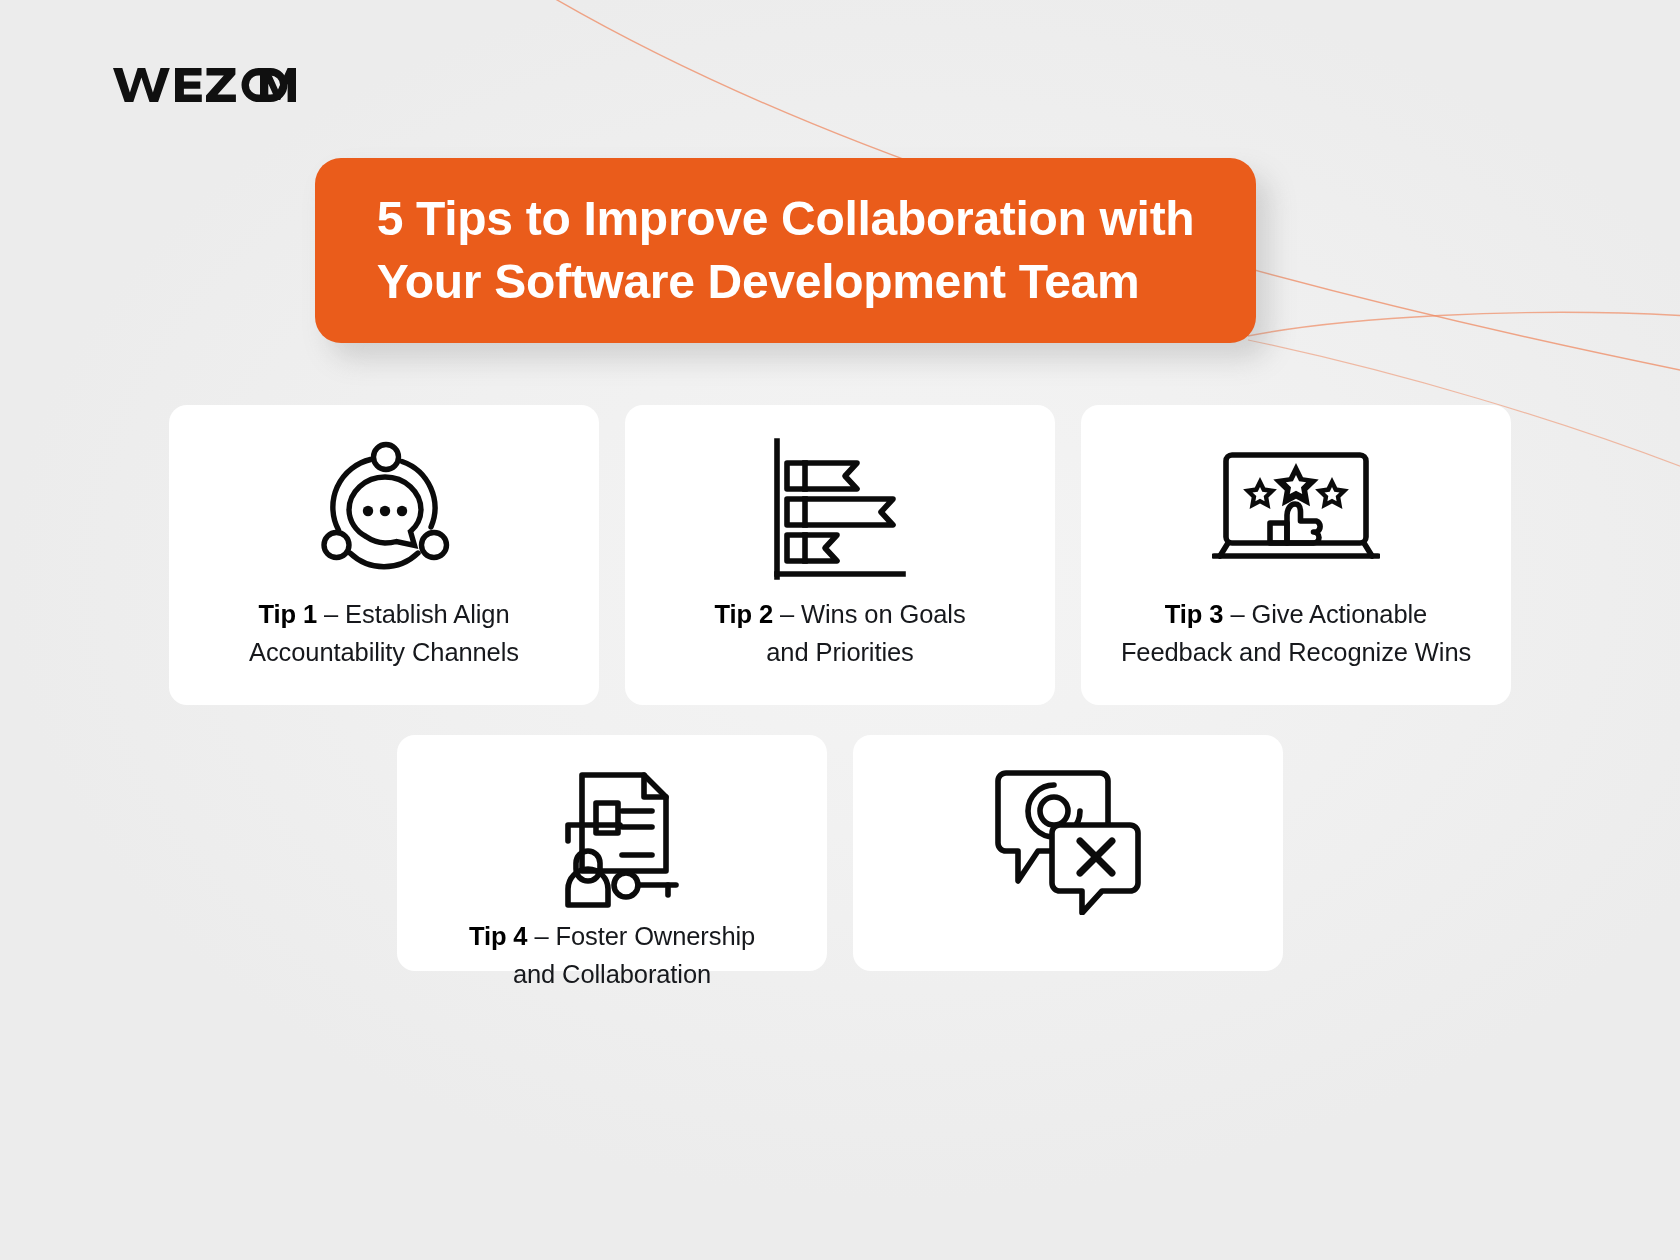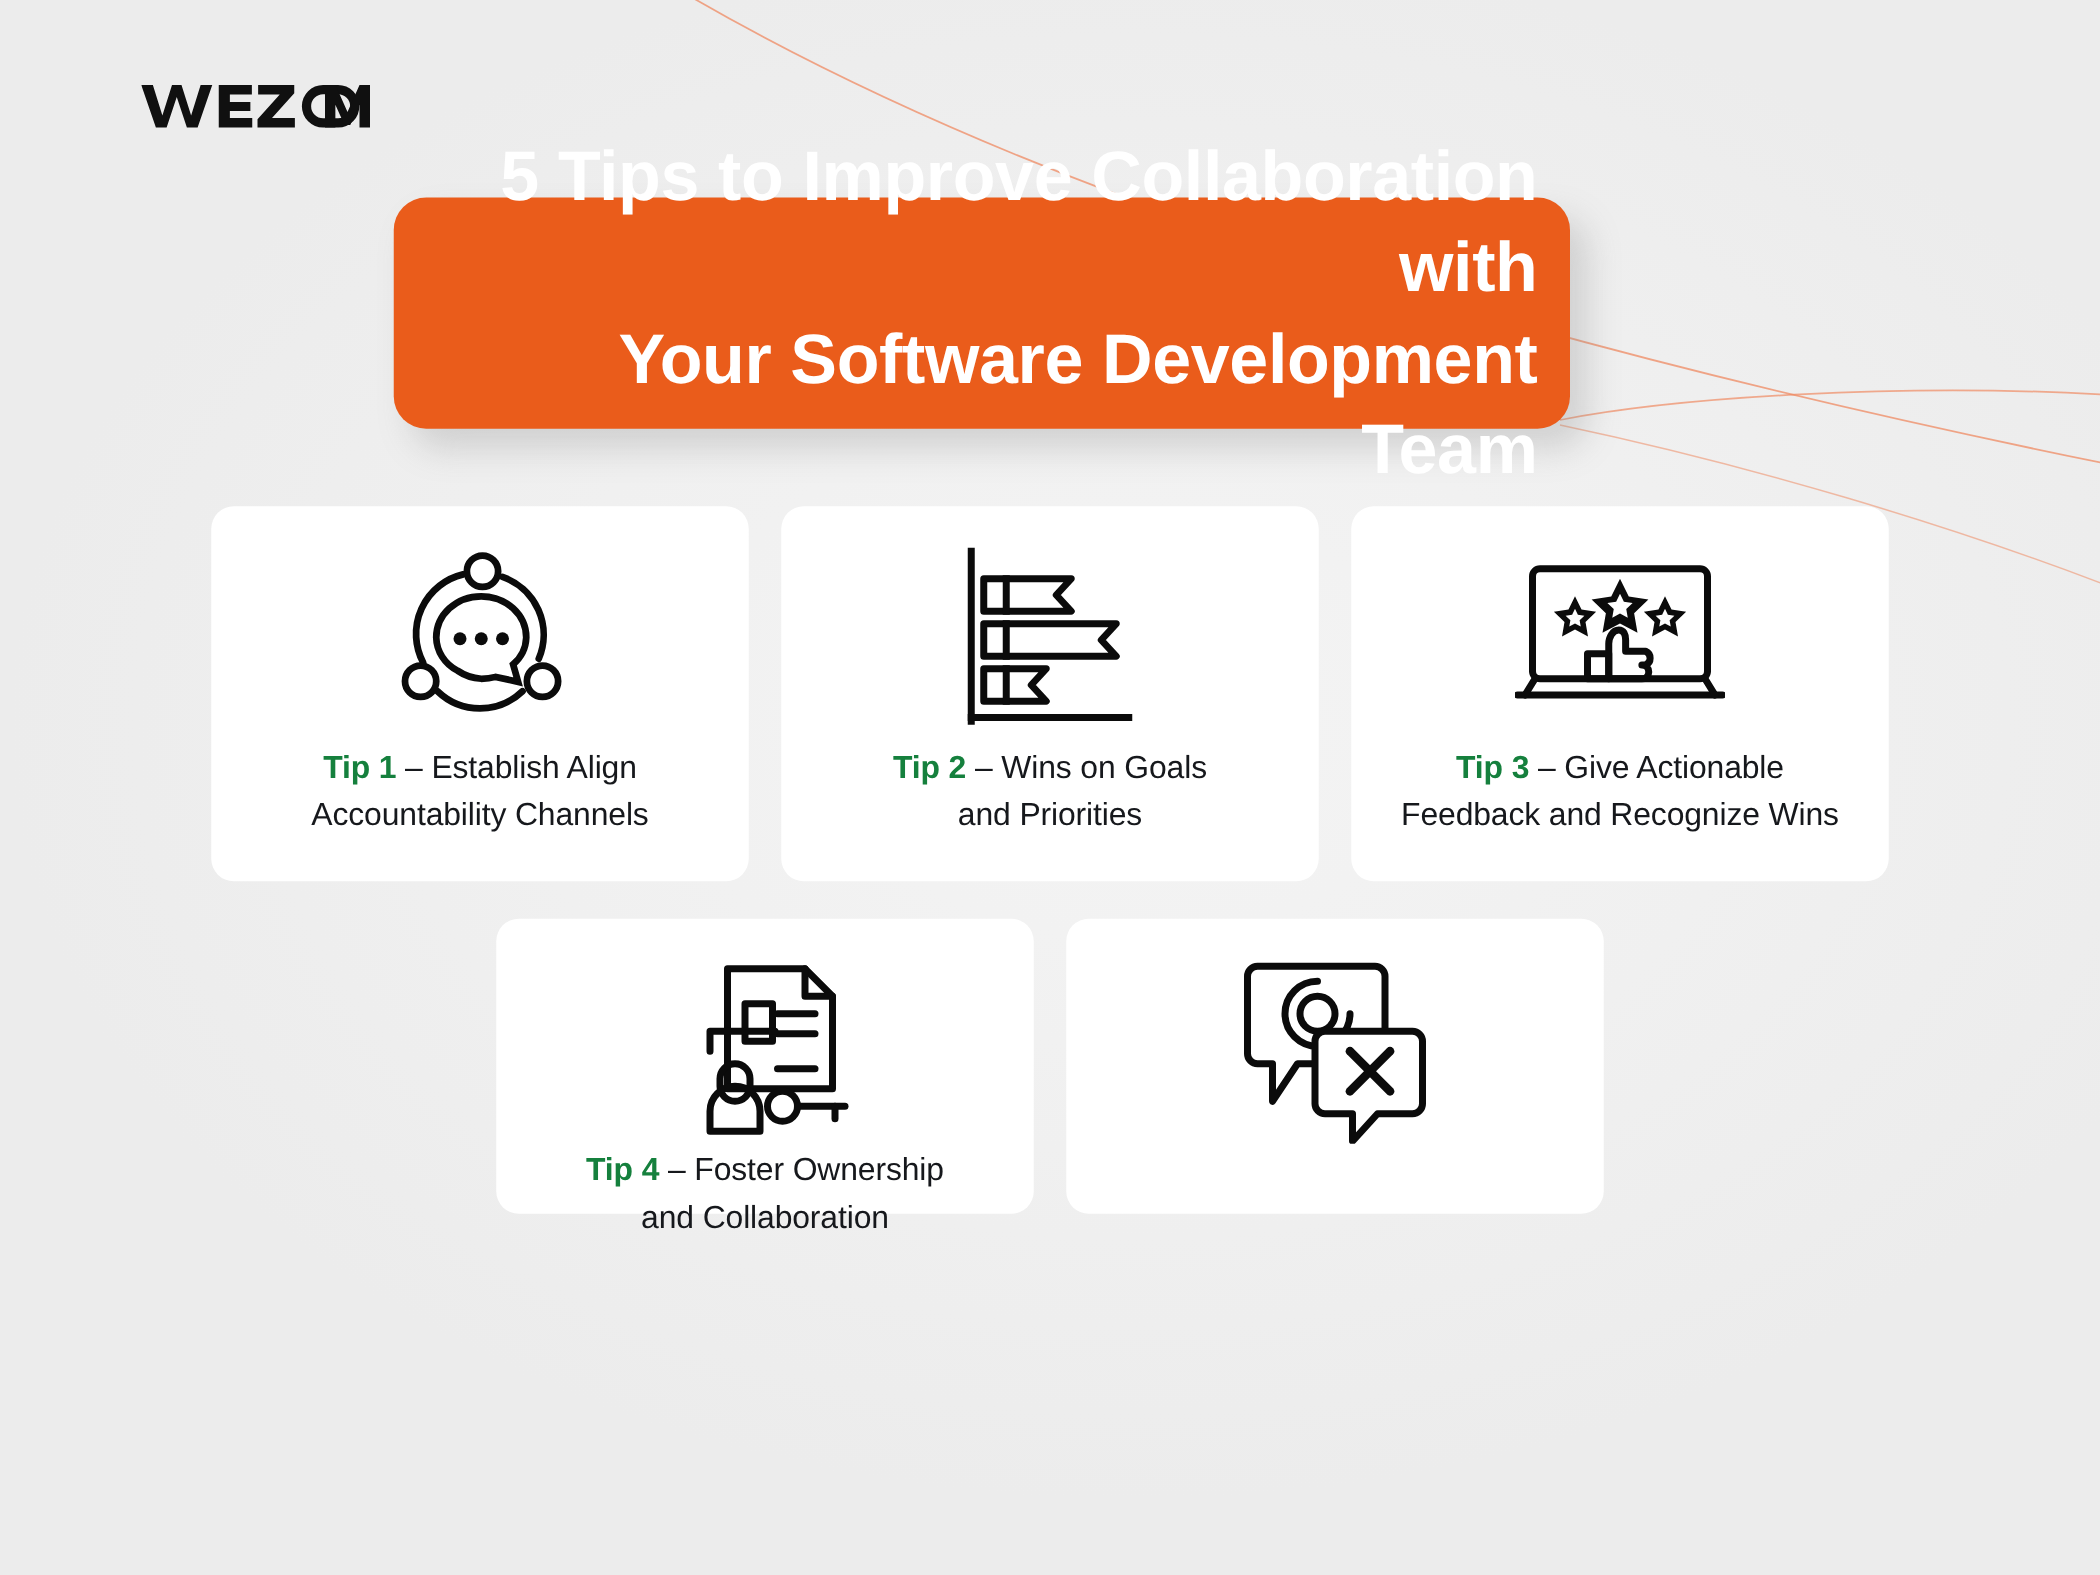--- a/index.html
+++ b/index.html
@@ -37,24 +37,24 @@
     left:315px; top:158px;
     width:941px; height:185px;
     background:#ea5c1b;
     border-radius:26px;
     box-shadow:14px 16px 26px rgba(140,140,140,0.30);
     display:flex; align-items:center; justify-content:center;
     padding:0 26px;
   }
   .title-text {
     color:#ffffff;
-    font-size:56px;
+    font-size:48px;
     font-weight:600;
     line-height:1.30;
-    text-align:right;
+    text-align:left;
     letter-spacing:-0.3px;
   }
 
   
   .row {
     position:absolute;
     display:flex;
     justify-content:center;
     gap:26px;
   }
@@ -81,21 +81,21 @@
 
   .card-text {
     font-size:25.5px;
     line-height:1.50;
     text-align:center;
     color:#16181c;
     font-weight:400;
     letter-spacing:-0.1px;
   }
   .tip-label {
-    color:#15803d;
+    color:#000000;
     font-weight:700;
     margin-top:16px;
   }
 </style>
 </head>
 <body>
 
 <div id="stage">
 
   <svg class="bg-curves" viewBox="0 0 1680 1260" preserveAspectRatio="none">

